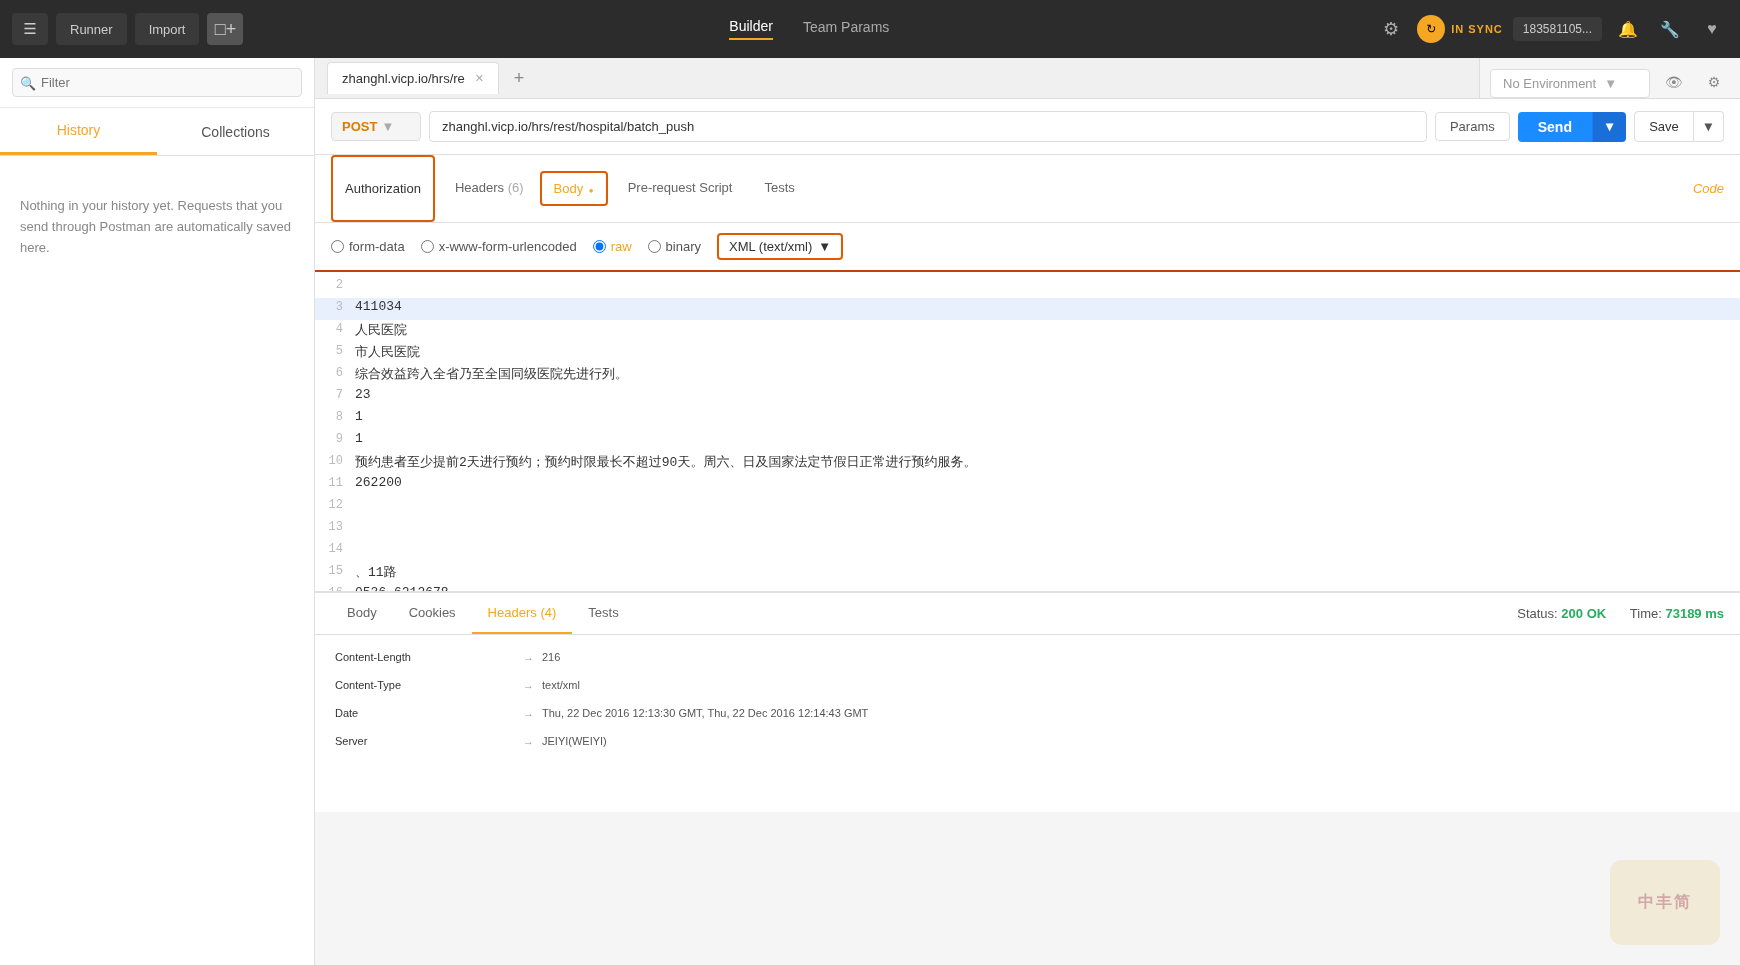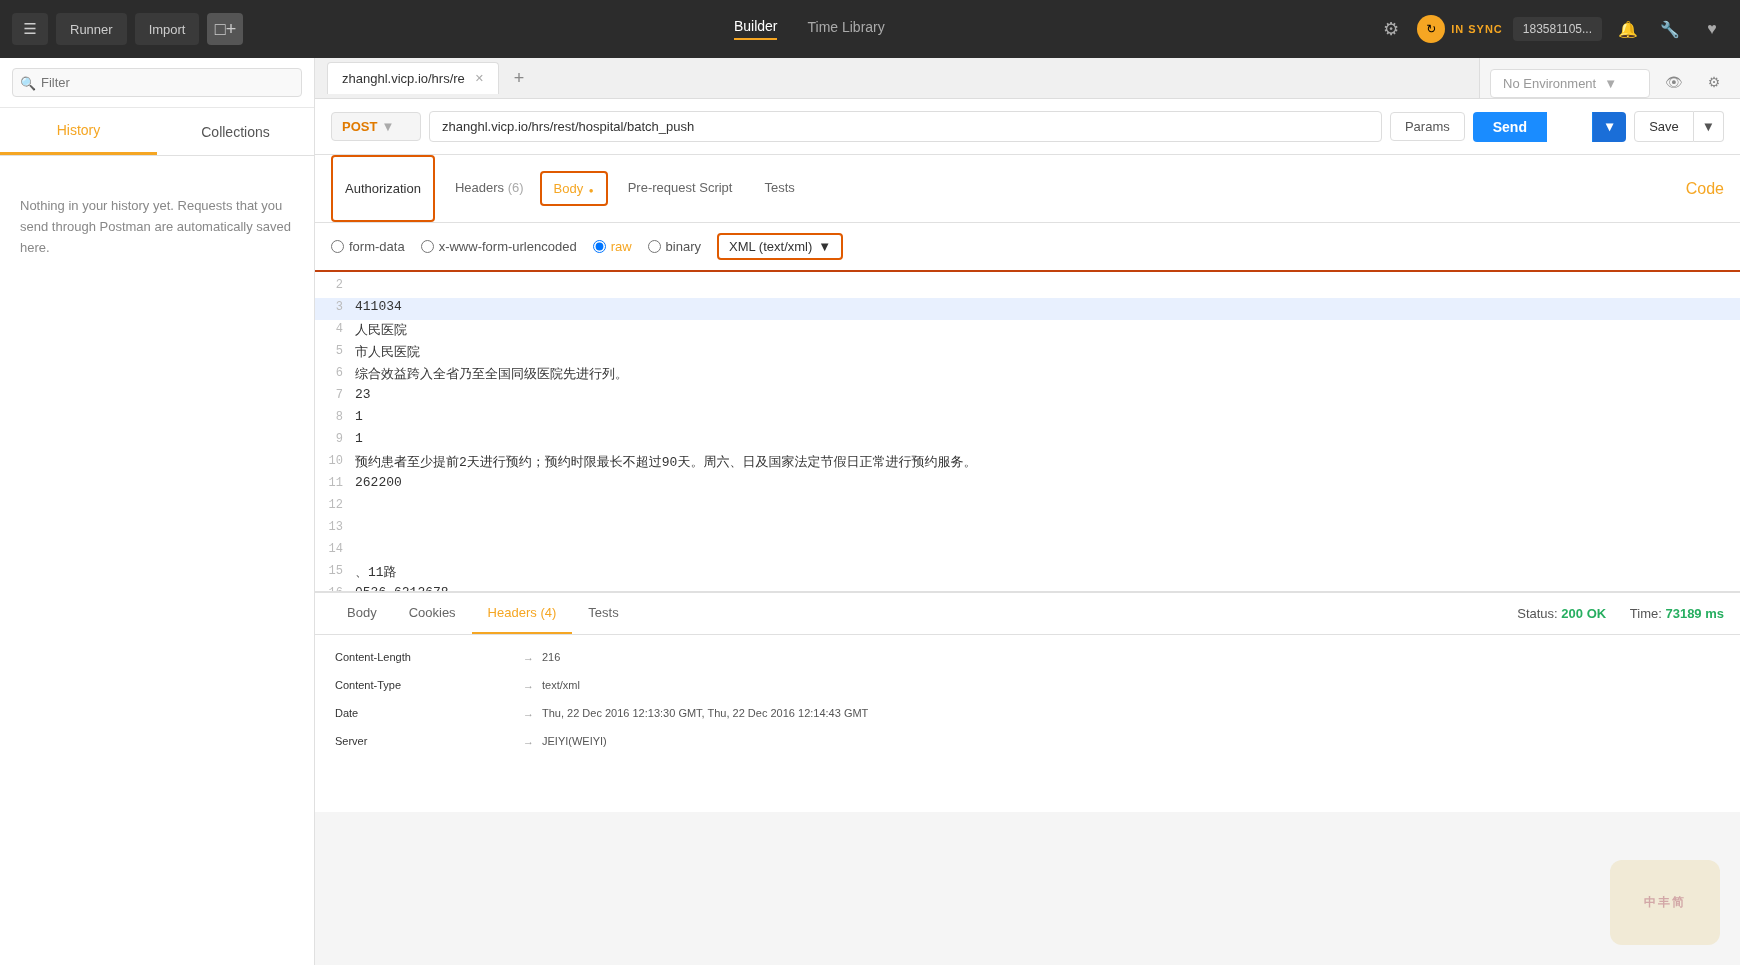--- a/index.html
+++ b/index.html
@@ -57,21 +57,21 @@
     .params-btn { background: none; border: 1px solid #ddd; border-radius: 4px; padding: 6px 14px; font-size: 13px; color: #555; cursor: pointer; }
     .send-btn { background: #1a8cff; border: none; border-radius: 4px 0 0 4px; padding: 7px 20px; color: white; font-size: 14px; font-weight: bold; cursor: pointer; }
     .send-arrow { background: #1a6ed8; border: none; border-radius: 0 4px 4px 0; padding: 7px 10px; color: white; cursor: pointer; border-left: 1px solid #1680ee; }
     .save-btn { background: none; border: 1px solid #ddd; border-radius: 4px 0 0 4px; padding: 7px 14px; font-size: 13px; color: #333; cursor: pointer; }
     .save-arrow { background: none; border: 1px solid #ddd; border-left: none; border-radius: 0 4px 4px 0; padding: 7px 8px; color: #555; cursor: pointer; }
 
     
     .req-tabs { display: flex; align-items: center; padding: 0 16px; background: #fff; border-bottom: 1px solid #e0e0e0; }
     .req-tab { padding: 12px 16px; font-size: 13px; color: #666; cursor: pointer; border: none; background: none; border-bottom: 2px solid transparent; }
     .req-tab.active { color: #f5a623; border-bottom: 2px solid #f5a623; }
-    .code-link { margin-left: auto; color: #f5a623; font-size: 16px; cursor: pointer; text-decoration: none; }
+    .code-link { margin-left: auto; color: #f5a623; font-size: 13px; cursor: pointer; text-decoration: none; font-style: italic; }
 
     
     .body-options { display: flex; align-items: center; gap: 16px; padding: 10px 16px; background: #fff; border-bottom: 2px solid #c2410c; }
     .radio-label { display: flex; align-items: center; gap: 5px; color: #555; cursor: pointer; font-size: 13px; }
     .radio-label input { cursor: pointer; }
     .xml-select { border: 2px solid #e05a00; border-radius: 4px; padding: 4px 10px; font-size: 13px; cursor: pointer; background: #fff; display: flex; align-items: center; gap: 6px; color: #333; }
 
     
     .code-editor { flex: 1; background: #fff; overflow-y: auto; font-family: 'Courier New', monospace; font-size: 13px; }
     .code-line { display: flex; min-height: 22px; }
@@ -111,21 +111,21 @@
       <span>☰</span>
     </button>
     <button class="topbar-btn">Runner</button>
     <button class="topbar-btn">Import</button>
     <button class="topbar-icon-btn" style="font-size:18px; background:#555;">
       <span>□+</span>
     </button>
   </div>
   <div class="topbar-center">
     <button class="topbar-tab active">Builder</button>
-    <button class="topbar-tab">Time Library</button>
+    <button class="topbar-tab">Team Params</button>
   </div>
   <div class="topbar-right">
     <button class="topbar-action-btn" style="font-size:18px;">⚙</button>
     <div class="sync-area">
       <div class="sync-circle">
         <span style="font-size:12px;">↻</span>
       </div>
       <span class="in-sync">IN SYNC</span>
     </div>
     <button class="user-btn">183581105...</button>
@@ -171,21 +171,21 @@
       </div>
     </div>
 
     <div class="url-bar-area">
       <div class="method-select">
         <span style="color:#e07a00; font-weight:bold;">POST</span>
         <span style="color:#aaa;">▼</span>
       </div>
       <input class="url-input" type="text" value="zhanghl.vicp.io/hrs/rest/hospital/batch_push" style="">
       <button class="params-btn">Params</button>
-      <div style="display:flex;gap:45px;">
+      <div style="display:flex;">
         <button class="send-btn">Send</button>
         <button class="send-arrow">▼</button>
       </div>
       <div style="display:flex;">
         <button class="save-btn">Save</button>
         <button class="save-arrow">▼</button>
       </div>
     </div>
 
     <div class="req-tabs">
@@ -332,15 +332,15 @@
             <span class="header-value">JEIYI(WEIYI)</span>
           </div>
         </div>
     </div>
 
   </div>
 </div>
 
 <div class="watermark">
   <div style="width:110px; height:85px; background:#f0e8d0; border-radius:12px; display:flex; align-items:center; justify-content:center; flex-direction:column; font-size:22px; color:#888; font-weight:bold; letter-spacing:2px;">
-    <span style="font-size:12px; color:#c99;">中丰简</span>
+    <span style="font-size:16px; color:#c99;">中丰简</span>
   </div>
 </div>
 
 </body></html>

